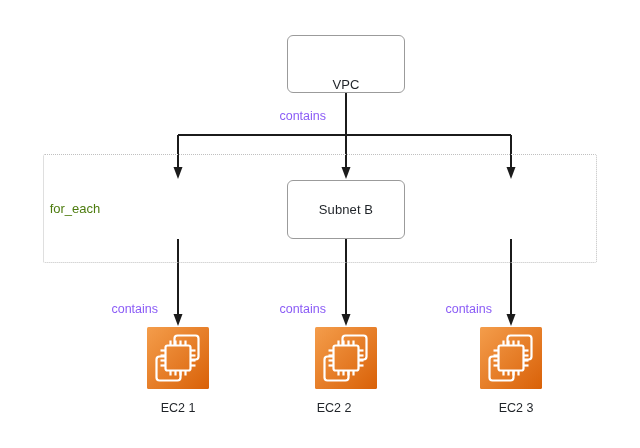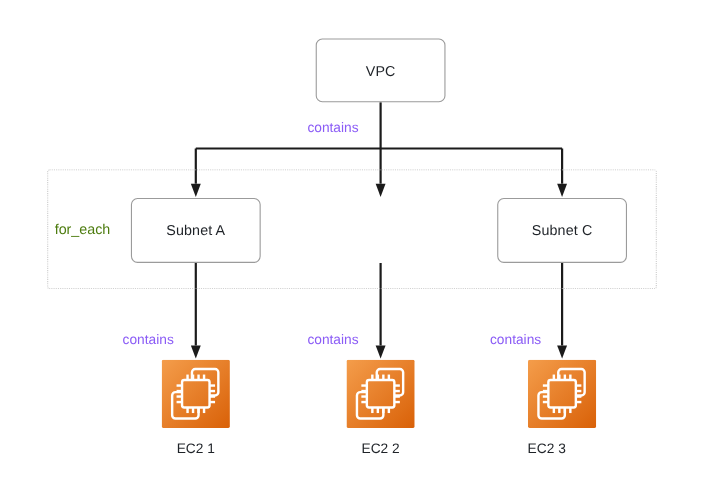--- a/index.html
+++ b/index.html
@@ -27,21 +27,21 @@
     background: #ffffff;
     border: 1px solid #9b9b9b;
     border-radius: 6px;
     display: flex;
     align-items: center;
     justify-content: center;
     font-size: 13px;
     color: #1f2328;
     letter-spacing: 0.1px;
   }
-  .node-vpc    { left: 287px; top: 35px;  width: 118px; height: 58px; }
+  .node-vpc    { left: 287px; top: 35px;  width: 118px; height: 58px; align-items: flex-end; }
   .node-subnet { top: 180px; width: 118px; height: 59px; }
   .subnet-a { left: 119px; }
   .subnet-b { left: 287px; }
   .subnet-c { left: 452px; }
   .group-box {
     position: absolute;
     box-sizing: border-box;
     left: 43px; top: 154px;
     width: 554px; height: 109px;
     border: 1.5px dotted #c0c0c0;
@@ -77,22 +77,22 @@
   .ec2-3 { left: 480px; }
   .ec2-label {
     position: absolute;
     top: 401px;
     width: 80px;
     text-align: center;
     font-size: 12.5px;
     color: #1f2328;
   }
   .ec2-label-1 { left: 138px; text-align: center; }
-  .ec2-label-2 { left: 306px; text-align: center; }
-  .ec2-label-3 { left: 457px; }
+  .ec2-label-2 { left: 294px; text-align: center; }
+  .ec2-label-3 { left: 476px; }
 </style>
 </head>
 <body>
 
 <div class="canvas">
 
   <svg width="0" height="0" style="position:absolute" aria-hidden="true">
     <defs>
       <linearGradient id="ec2grad" x1="0" y1="0" x2="62" y2="62" gradientUnits="userSpaceOnUse">
         <stop offset="0" stop-color="#F49D4B"></stop>
@@ -143,25 +143,22 @@
       <polygon points="506.5,314 515.5,314 511,326"></polygon>
     </g>
   </svg>
 
   <div class="group-box"></div>
   <div class="group-label">for_each</div>
 
   <div class="node node-vpc">
     <span>VPC</span>
   </div>
-  <div class="node node-subnet subnet-a">
-    <span>Subnet A</span>
-  </div>
-  <div class="node node-subnet subnet-c">
-    <span>Subnet C</span>
+  <div class="node node-subnet subnet-b">
+    <span>Subnet B</span>
   </div>
 
   <div class="edge-label edge-label-top">contains</div>
   <div class="edge-label edge-label-1">contains</div>
   <div class="edge-label edge-label-2">contains</div>
   <div class="edge-label edge-label-3">contains</div>
 
   <svg class="ec2-icon ec2-1" viewBox="0 0 62 62">
     <use href="#ec2-symbol" xlink:href="#ec2-symbol"></use>
   </svg>

